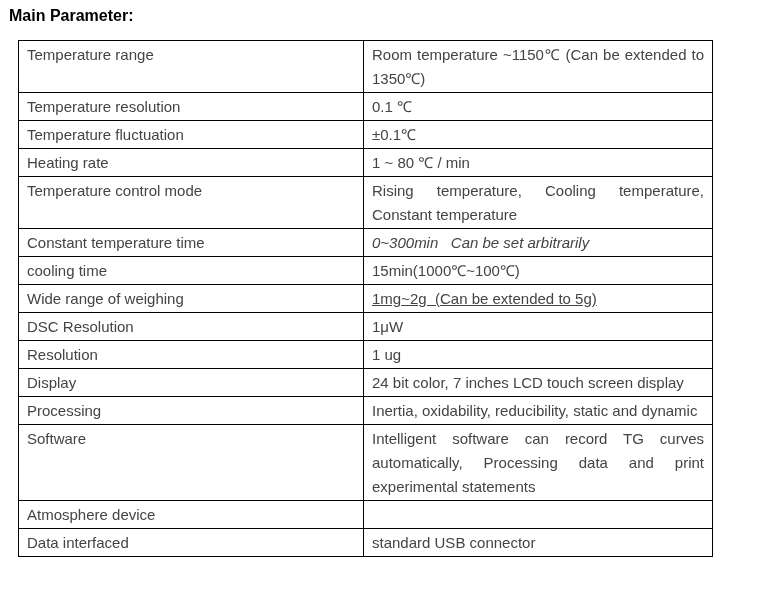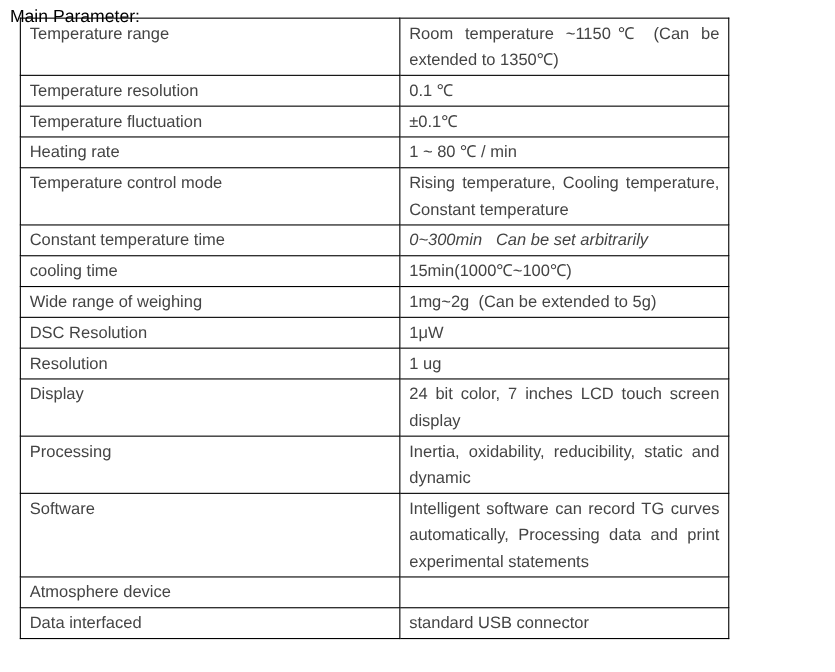--- a/index.html
+++ b/index.html
@@ -1,21 +1,21 @@
 <!DOCTYPE html>
 <html><head>
   <meta charset="utf-8">
   <style>
     html, body { margin: 0; padding: 0; background: #ffffff; }
     body { width: 759px; height: 611px; position: relative; overflow: hidden;
            font-family: "Liberation Sans", sans-serif; }
-    .title { position: absolute; left: 9px; top: 6px; font-size: 16px; font-weight: normal;
+    .title { position: absolute; left: 9px; top: 6px; font-size: 16px; font-weight: bold;
              color: #000; line-height: 20px; }
-    table.params { position: absolute; left: 18px; top: 16px; border-collapse: collapse;
-                   width: 645px; table-layout: fixed; }
+    table.params { position: absolute; left: 18px; top: 40px; border-collapse: collapse;
+                   width: 695px; table-layout: fixed; }
     table.params td { border: 1.5px solid #000; vertical-align: top; padding: 2px 8px 1px 8px;
                       font-size: 15px; line-height: 24px; color: #444; }
     table.params td.label { width: 328px; }
     table.params td.value { text-align: justify; }
   </style>
 </head>
 <body>
 
 <div class="title">Main Parameter:</div>
 
@@ -44,21 +44,21 @@
     <tr>
       <td class="label">Constant temperature time</td>
       <td class="value" style="white-space:pre;font-style:italic;">0~300min   Can be set arbitrarily</td>
     </tr>
     <tr>
       <td class="label">cooling time</td>
       <td class="value">15min(1000℃~100℃)</td>
     </tr>
     <tr>
       <td class="label">Wide range of weighing</td>
-      <td class="value" style="white-space:pre;">1mg~2g  (Can be extended to 5g)</td>
+      <td class="value" style="white-space:pre;text-decoration:underline;">1mg~2g  (Can be extended to 5g)</td>
     </tr>
     <tr>
       <td class="label">DSC Resolution</td>
       <td class="value">1μW</td>
     </tr>
     <tr>
       <td class="label">Resolution</td>
       <td class="value">1 ug</td>
     </tr>
     <tr>

